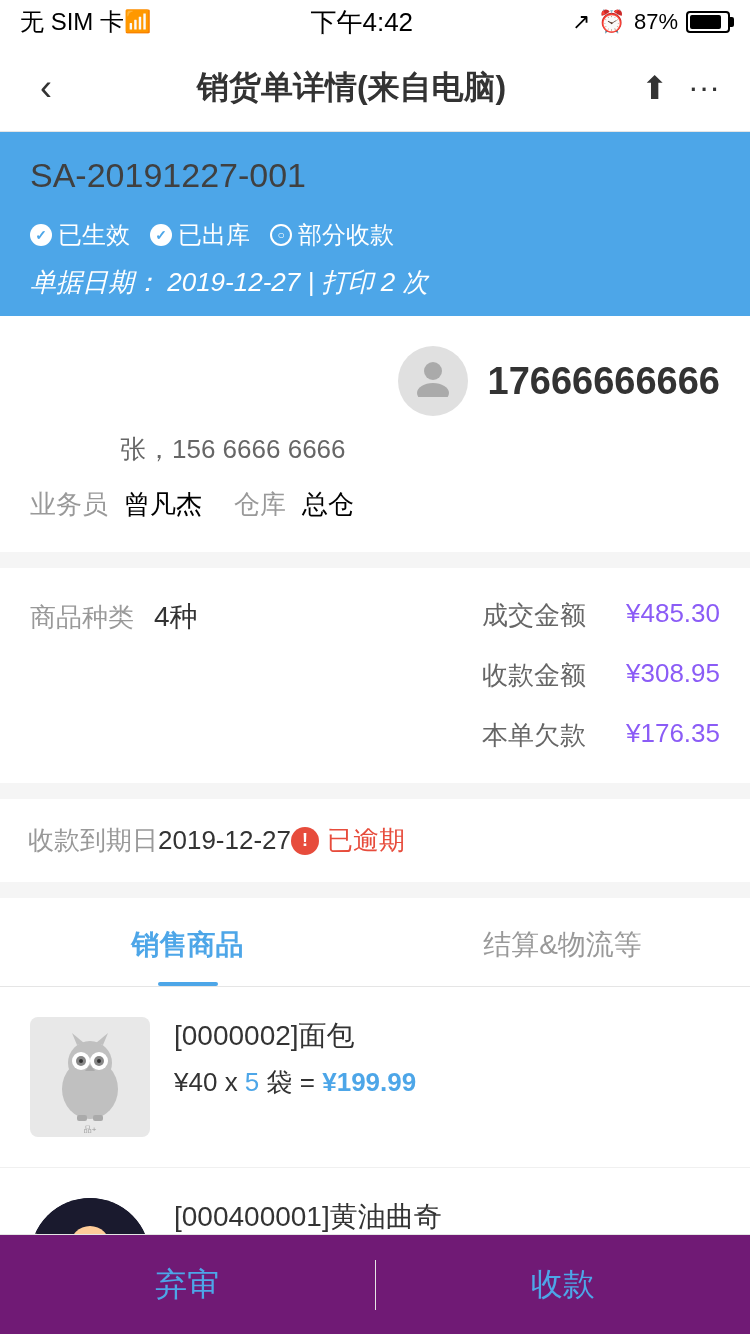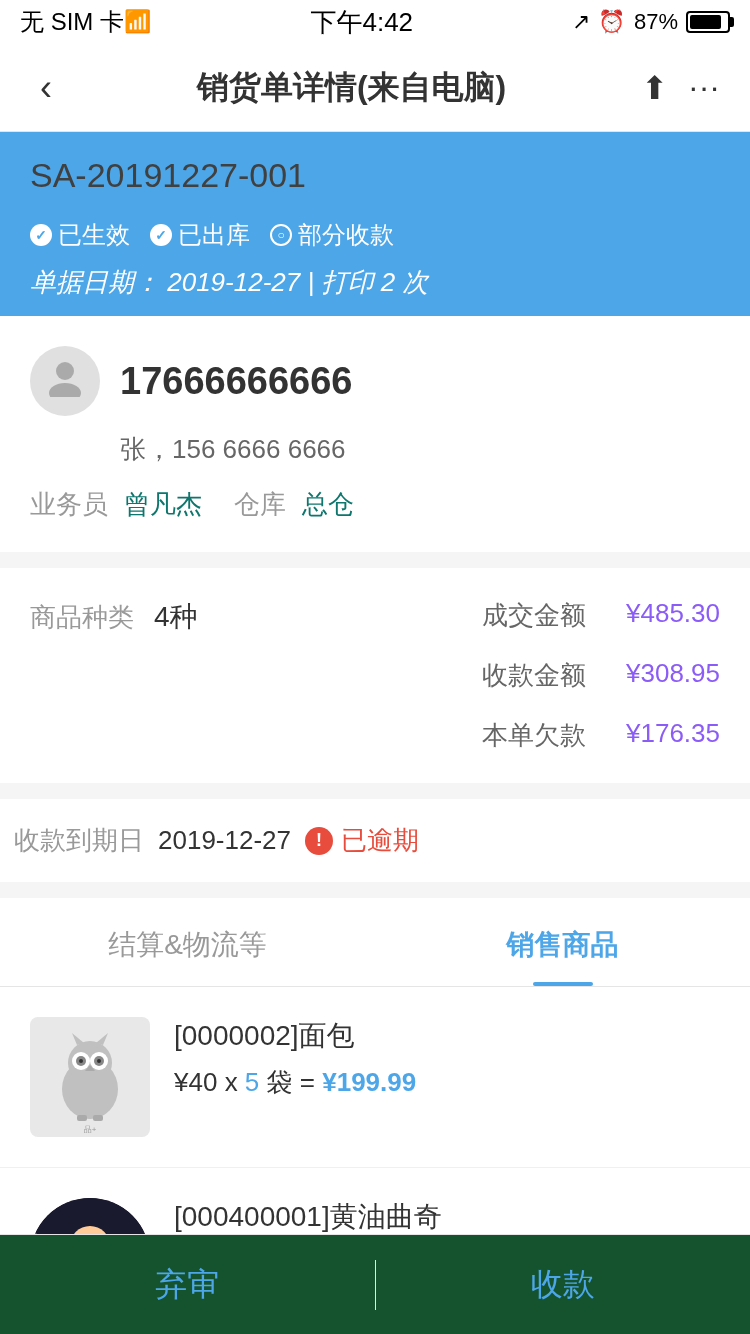--- a/index.html
+++ b/index.html
@@ -122,20 +122,21 @@
     .customer-section {
       background: #fff;
       padding: 30px;
       margin-bottom: 16px;
     }
     .customer-row {
       display: flex;
       align-items: center;
       gap: 20px;
       margin-bottom: 16px;
+      justify-content: flex-end;
     }
     .avatar {
       width: 70px; height: 70px;
       background: #e0e0e0;
       border-radius: 50%;
       display: flex; align-items: center; justify-content: center;
     }
     .avatar-icon {
       font-size: 40px;
       color: #888;
@@ -157,21 +158,21 @@
       padding-left: 0;
     }
     .meta-item {
       display: flex;
       align-items: center;
       gap: 16px;
       font-size: 26px;
       color: #666;
     }
     .meta-label { color: #999; }
-    .meta-value { color: #0f766e; }
+    .meta-value { color: #000000; }
 
     
     .stats-section {
       background: #fff;
       padding: 30px;
       margin-bottom: 16px;
     }
     .stats-row {
       display: flex;
       justify-content: space-between;
@@ -197,25 +198,24 @@
       justify-content: space-between;
       gap: 40px;
       font-size: 26px;
     }
     .stats-line .label { color: #666; }
     .stats-line .value { color: #8b5cf6; font-weight: 500; }
 
     
     .due-section {
       background: #fff;
-      padding: 24px 14px;
+      padding: 24px 28px;
       margin-bottom: 16px;
       display: flex;
       align-items: center;
-      gap: 14px;
       font-size: 26px;
       color: #666;
     }
     .due-label { color: #999; }
     .due-date { color: #333; }
     .overdue-badge {
       display: flex;
       align-items: center;
       gap: 8px;
       color: #e74c3c;
@@ -313,21 +313,21 @@
     .product-price .highlight { color: #4DA6E8; }
     .product-price .total { color: #4DA6E8; font-weight: 600; }
 
     
     .bottom-bar {
       position: fixed;
       bottom: 0;
       left: 0;
       width: 750px;
       height: 100px;
-      background: #14532d;
+      background: #701a75;
       border-top: 1px solid #e5e5e5;
       display: flex;
       align-items: center;
     }
     .bottom-btn {
       flex: 1;
       text-align: center;
       font-size: 32px;
       font-weight: 500;
       cursor: pointer;
@@ -456,22 +456,22 @@
   <span class="due-label">收款到期日</span>
   <span class="due-date">2019-12-27</span>
   <div class="overdue-badge">
     <div class="overdue-icon">!</div>
     <span>已逾期</span>
   </div>
 </div>
 
 <div class="tabs-section">
   <div class="tabs-header">
+    <div class="tab active">销售商品</div>
     <div class="tab">结算&amp;物流等</div>
-    <div class="tab active">销售商品</div>
   </div>
 
   <div class="products-section">
 
     <div class="product-item">
       <div class="product-img">
 
         <svg width="120" height="120" viewBox="0 0 120 120" xmlns="http://www.w3.org/2000/svg">
           <rect width="120" height="120" fill="#e8e8e8" rx="8"></rect>
 

